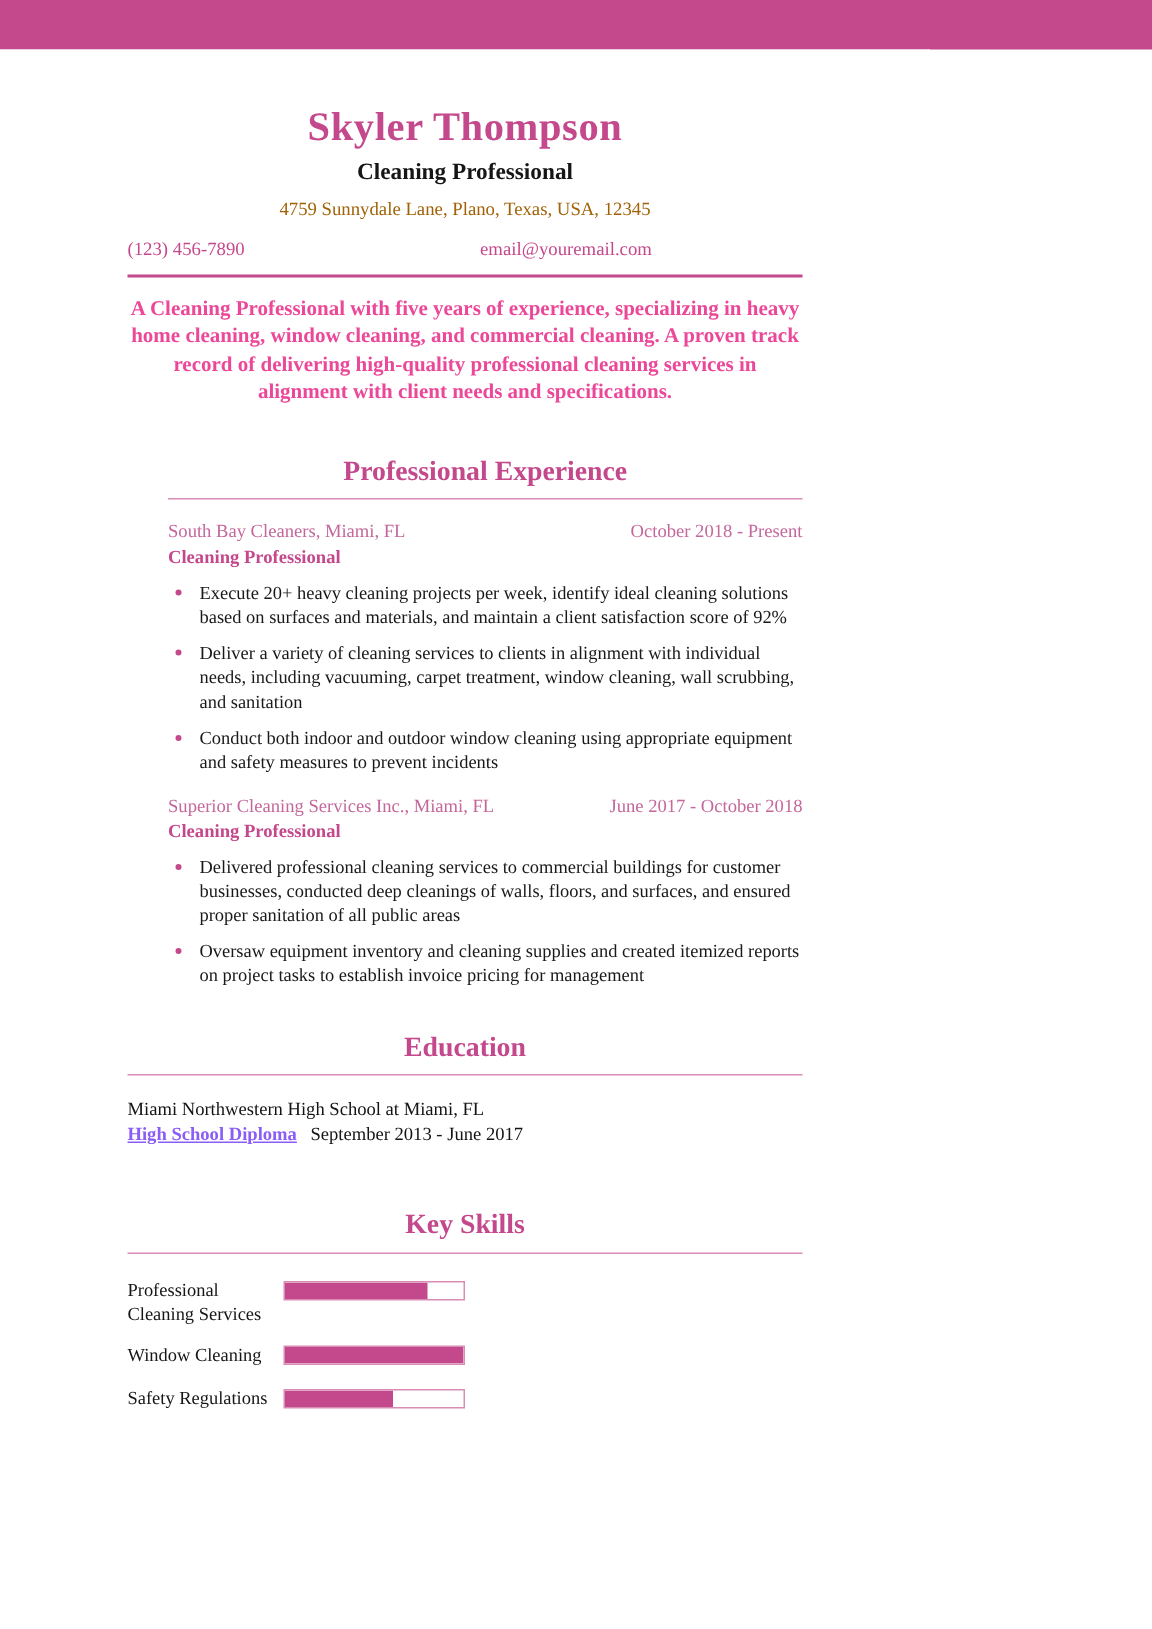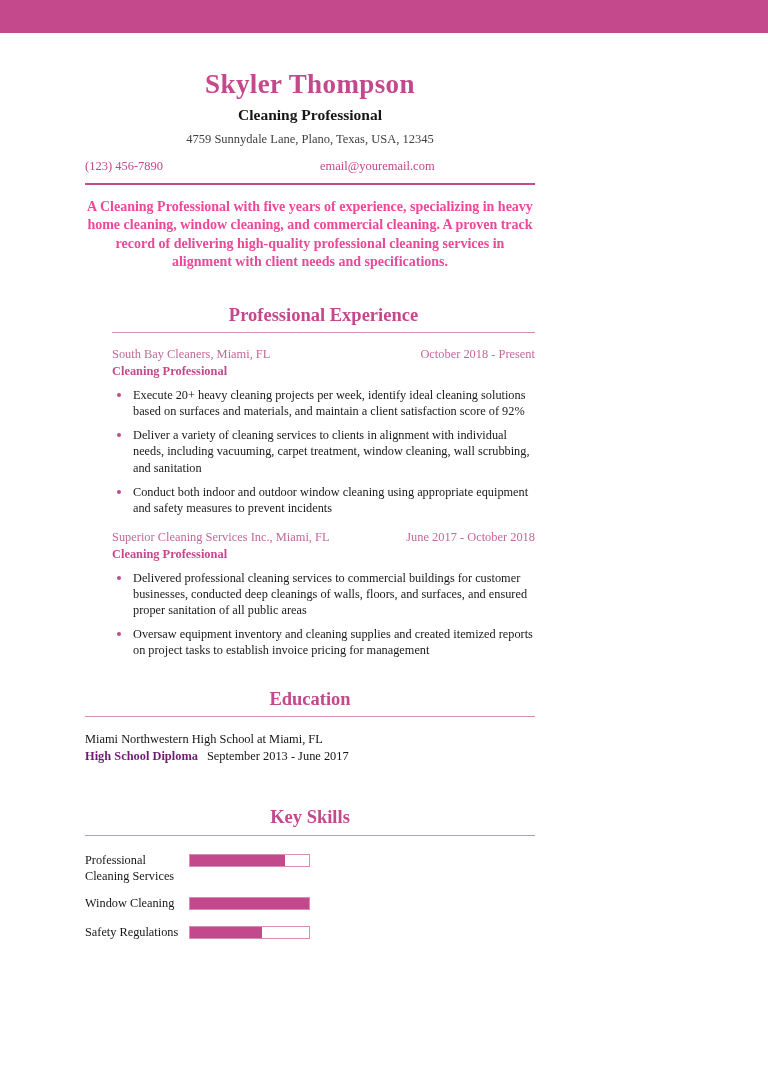--- a/index.html
+++ b/index.html
@@ -49,21 +49,21 @@
   }
   .job-title {
     font-size: 15.5px;
     font-weight: bold;
     color: #161616;
     margin-top: 6px;
     line-height: 1.15;
   }
   .address {
     font-size: 12.5px;
-    color: #404040;
+    color: #a16207;
     margin-top: 8px;
     line-height: 1.2;
     font-family: Liberation Serif, serif;
   }
 
   .contact-row {
     display: flex;
     align-items: flex-start;
     margin-top: 12px;
     font-size: 12.5px;
@@ -158,21 +158,22 @@
     color: #141414;
     line-height: 1.3;
   }
   .edu-line2 {
     margin-top: 1px;
     font-size: 12.4px;
     line-height: 1.3;
   }
   .edu-degree {
     font-weight: bold;
-    color: #701a75;
+    color: #8b5cf6;
+    text-decoration: underline;
   }
   .edu-dates {
     color: #141414;
     margin-left: 9px;
   }
 
   
   .skills-wrap {
     margin-top: 16px;
     display: flex;

